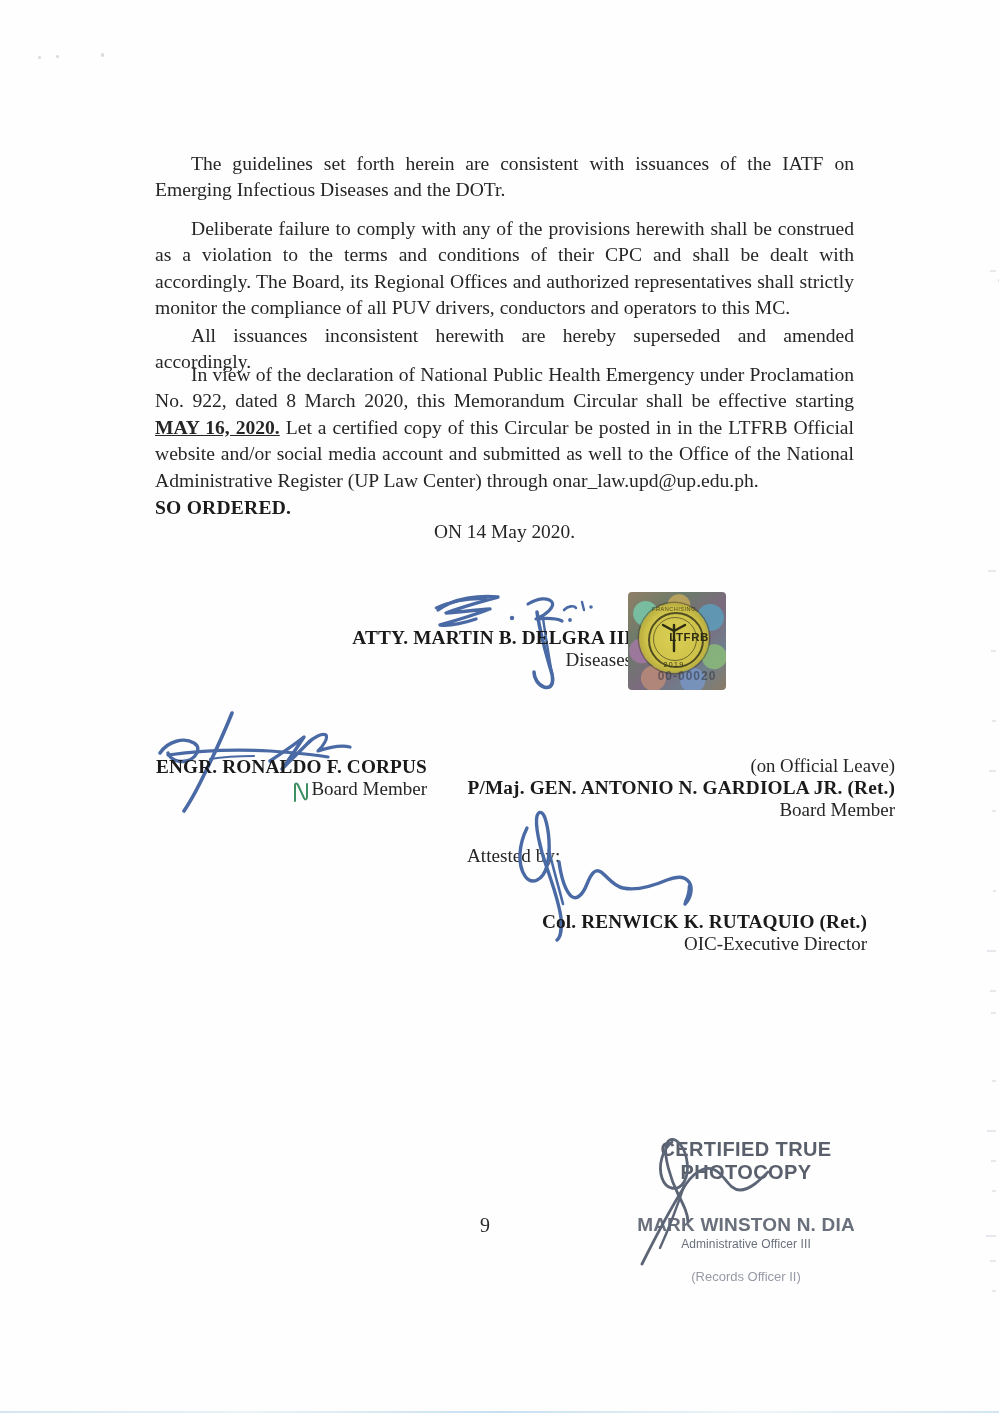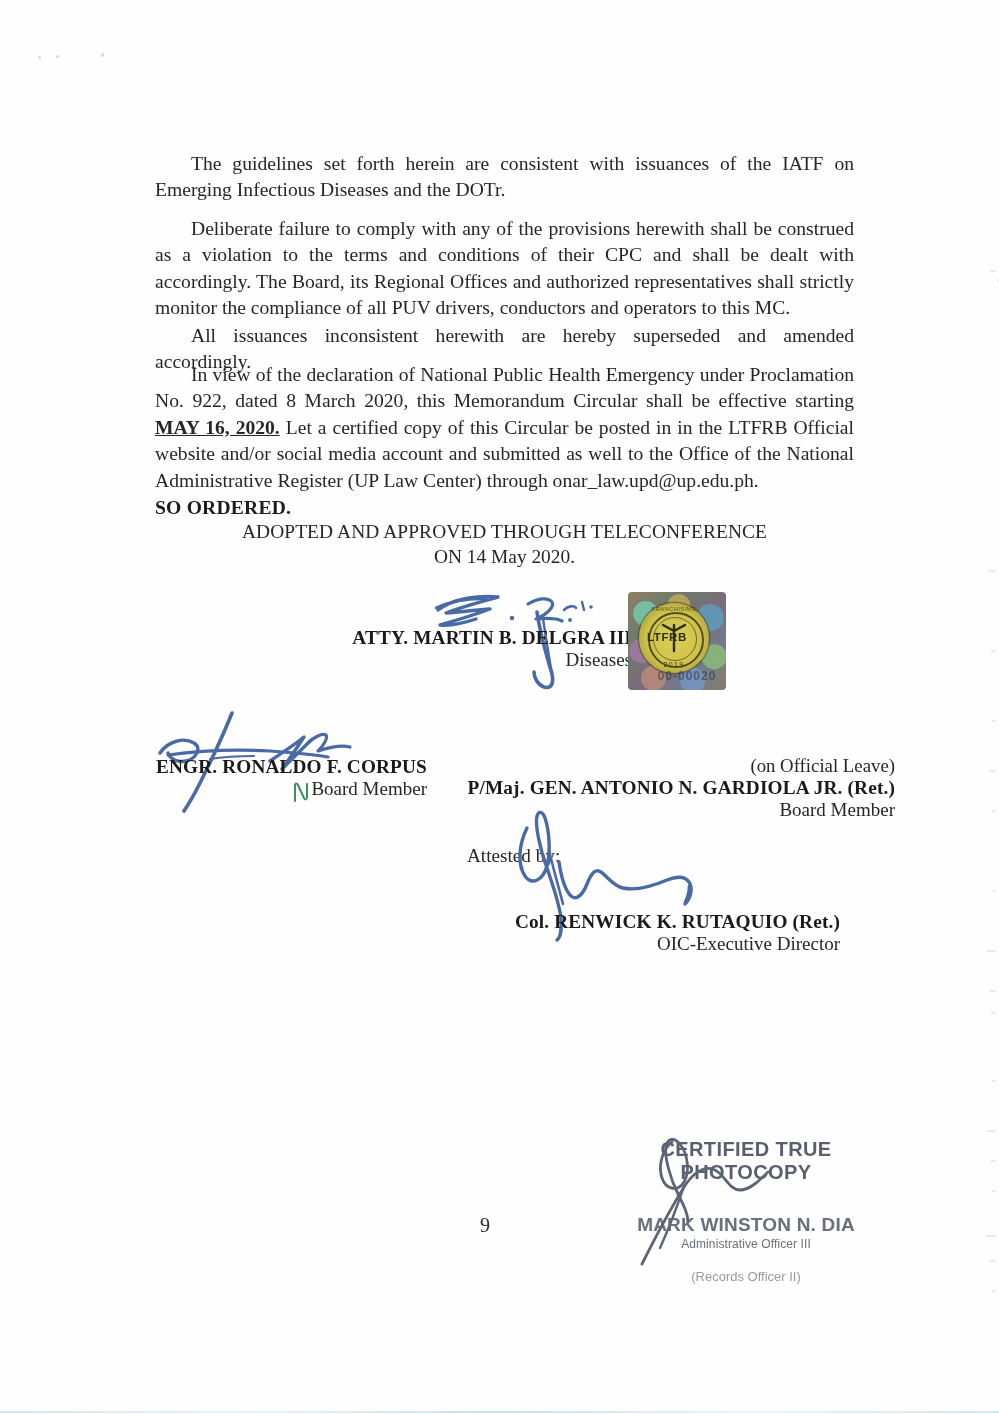--- a/index.html
+++ b/index.html
@@ -117,21 +117,21 @@
   .blk-chair { left: 332px; top: 627px; width: 300px; }
   .blk-corpus { left: 115px; top: 756px; width: 312px; }
   .blk-gardiola { left: 425px; top: 755px; width: 470px; }
   .blk-attested {
     position: absolute;
     left: 467px;
     top: 845px;
     font-size: 19.2px;
     color: #262626;
   }
-  .blk-exec { left: 455px; top: 911px; width: 385px; }
+  .blk-exec { left: 482px; top: 911px; width: 385px; }
 
   
   .ink {
     position: absolute;
     pointer-events: none;
   }
 
   
   .seal {
     position: absolute;
@@ -172,21 +172,21 @@
     left: 14px; top: 14px;
     width: 42px; height: 42px;
     border: 1.5px solid #45431f;
     border-radius: 50%;
     opacity: .7;
   }
   .seal-text {
     position: absolute;
     left: 0; right: 0;
     top: 28px;
-    text-align: left;
+    text-align: right;
     font-family: "Liberation Sans", sans-serif;
     font-size: 11.5px;
     font-weight: bold;
     letter-spacing: .6px;
     color: #2e2c12;
     margin-left: 8px;
   }
   .seal-year {
     position: absolute;
     left: 0; right: 0;
@@ -300,21 +300,20 @@
 
   <p class="body-text p2"><span class="indent"></span><span>Deliberate failure to comply with any of the provisions herewith shall be construed as a violation to the terms and conditions of their CPC and shall be dealt with accordingly. The Board, its Regional Offices and authorized representatives shall strictly monitor the compliance of all PUV drivers, conductors and operators to this MC.</span></p>
 
   <p class="body-text p3"><span class="indent"></span><span>All issuances inconsistent herewith are hereby superseded and amended accordingly.</span></p>
 
   <p class="body-text p4"><span class="indent"></span><span>In view of the declaration of National Public Health Emergency under Proclamation No. 922, dated 8 March 2020, this Memorandum Circular shall be effective starting </span><span class="u-bold">MAY 16, 2020.</span><span> Let a certified copy of this Circular be posted in in the LTFRB Official website and/or social media account and submitted as well to the Office of the National Administrative Register (UP Law Center) through onar_law.upd@up.edu.ph.</span></p>
 
   <div class="so-ordered">SO ORDERED.</div>
 
   <div class="adopted">
-    <div class="l1">ADOPTED AND APPROVED THROUGH TELECONFERENCE</div>
     <div class="l2">ON 14 May 2020.</div>
   </div>
 
   <svg class="ink" style="left:424px;top:588px;width:180px;height:105px;" viewBox="0 0 180 105">
     <g fill="none" stroke="#4a6aa5" stroke-linecap="round" stroke-linejoin="round">
       <path d="M14,22 C30,10 56,7 74,9 C60,13 40,18 22,25 C36,24 52,22 66,21 C50,27 30,33 16,37 C26,38 40,35 52,31" stroke-width="3.4"></path>
       <path d="M12,20 C24,14 44,10 62,11" stroke-width="2.6"></path>
       <circle cx="88" cy="30" r="2.2" fill="#4a6aa5" stroke="none"></circle>
       <path d="M104,16 C114,10 124,9 128,14 C131,19 122,27 112,31 C122,30 132,30 138,33" stroke-width="3.2"></path>
       <path d="M140,22 C144,18 150,17 152,20" stroke-width="2.6"></path>

